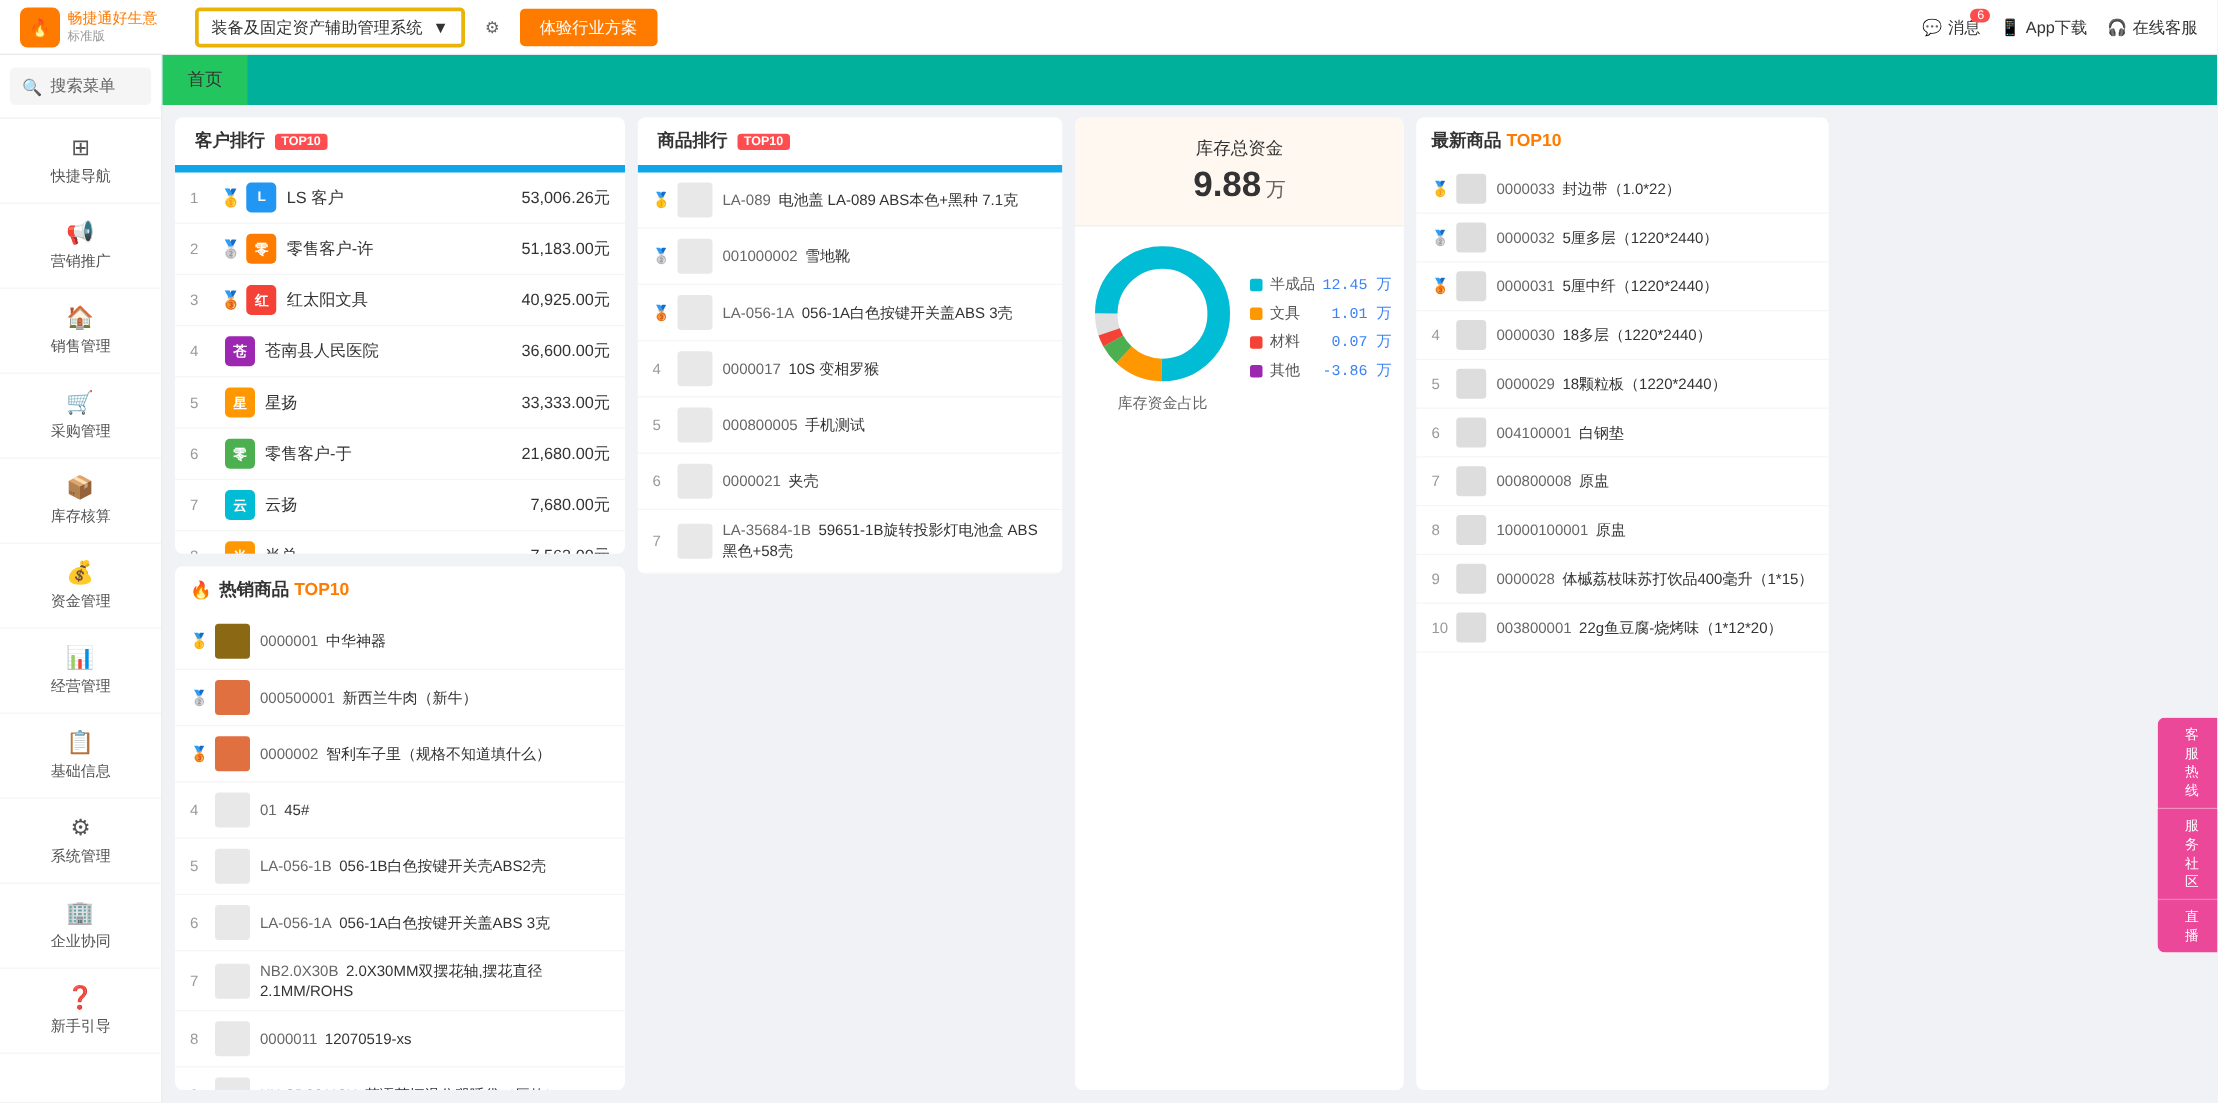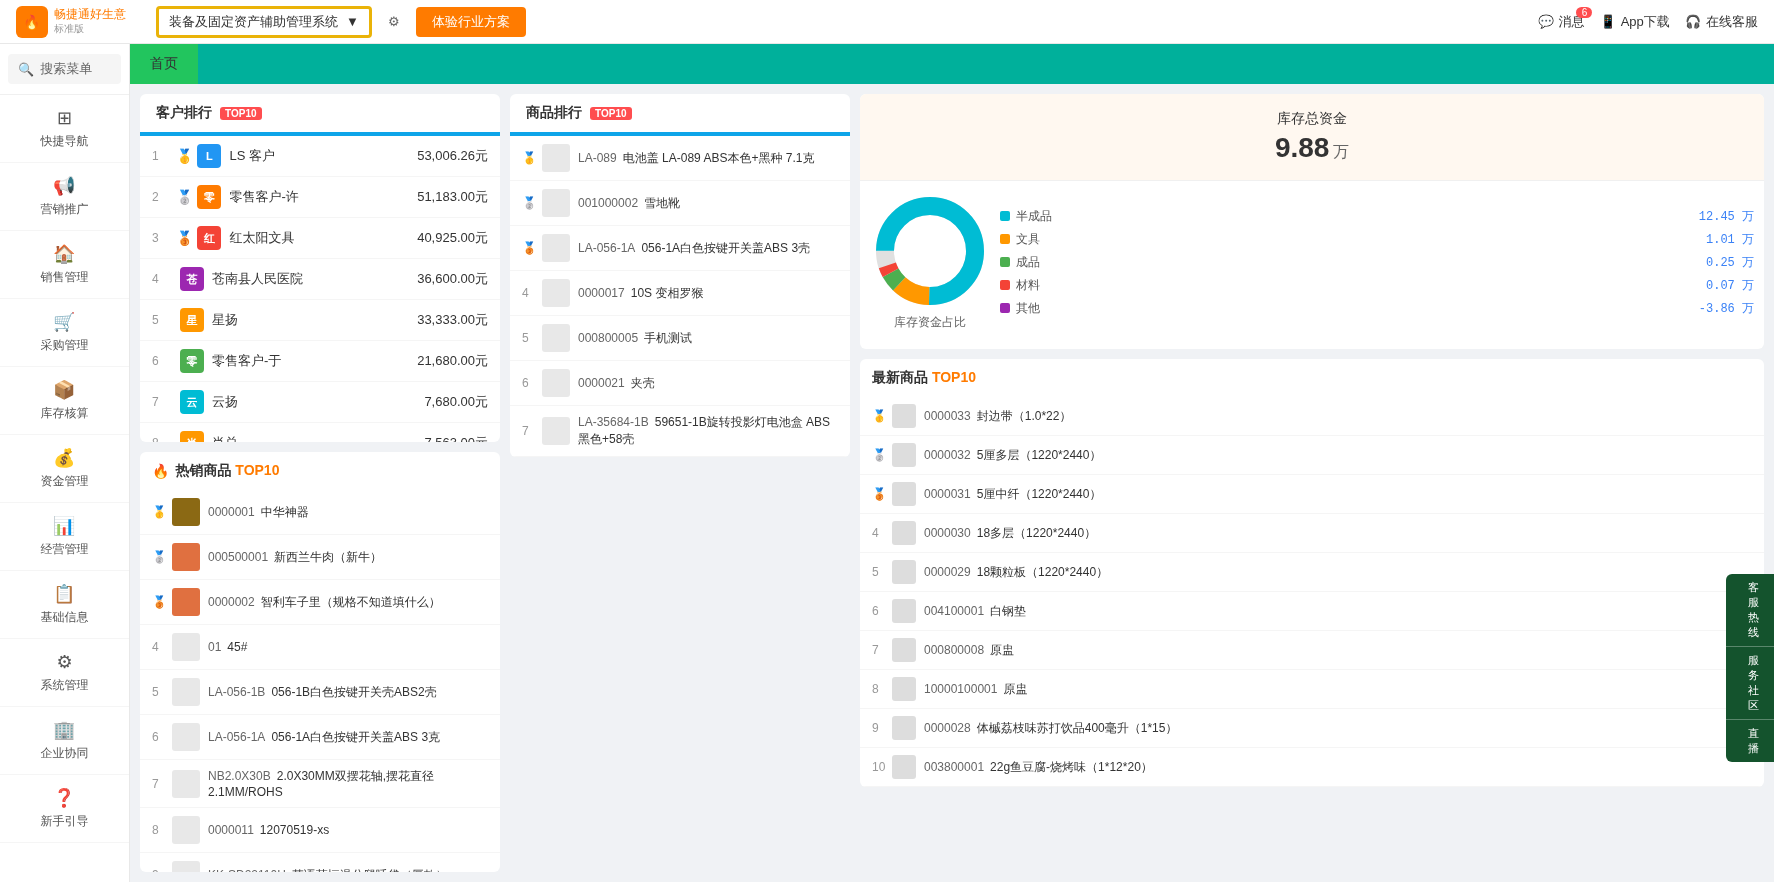--- a/index.html
+++ b/index.html
@@ -37,24 +37,24 @@
     .nav-tabs { background: #00b09b; display: flex; height: 40px; align-items: center; flex-shrink: 0; }
     .nav-tab { padding: 0 20px; height: 40px; display: flex; align-items: center; cursor: pointer; font-size: 14px; color: white; }
     .nav-tab.active { background: #22c55e; color: #333; }
 
     
     .page-content { flex: 1; overflow-y: auto; overflow-x: hidden; display: flex; gap: 0; }
     
     
     .left-panel { flex: 0 0 380px; overflow-y: auto; padding: 10px; display: flex; flex-direction: column; gap: 10px; }
     .middle-panel { flex: 0 0 340px; overflow-y: auto; padding: 10px 0 10px 0; display: flex; flex-direction: column; gap: 10px; }
-    .right-panel { flex: 1; overflow-y: auto; padding: 10px; display: flex; flex-direction: column; gap: 10px; }
+    .right-panel { flex: 1; overflow-y: auto; padding: 10px; display: flex; flex-direction: row; gap: 10px; }
 
     .card { background: #fff; border-radius: 6px; overflow: hidden; }
-    .card-header { padding: 10px 16px; font-size: 14px; font-weight: bold; color: #333; border-bottom: 4px solid #0ea5e9; display: flex; align-items: center; gap: 8px; }
+    .card-header { padding: 10px 16px; font-size: 14px; font-weight: bold; color: #333; border-bottom: 6px solid #0ea5e9; display: flex; align-items: center; gap: 8px; }
     .card-header .top-badge { background: #ff4d4f; color: white; font-size: 10px; padding: 1px 5px; border-radius: 3px; }
 
     
     .rank-table { width: 100%; }
     .rank-row { display: flex; align-items: center; padding: 8px 12px; border-bottom: 1px solid #f5f5f5; }
     .rank-num { width: 24px; font-size: 12px; color: #999; }
     .rank-medal { font-size: 14px; margin-right: 4px; }
     .rank-avatar { width: 24px; height: 24px; border-radius: 4px; display: flex; align-items: center; justify-content: center; color: white; font-size: 11px; font-weight: bold; margin-right: 8px; flex-shrink: 0; }
     .rank-name { flex: 1; font-size: 13px; color: #333; }
     .rank-amount { font-size: 13px; color: #333; font-weight: 500; }
@@ -88,21 +88,21 @@
 
     
     .new-product-row { display: flex; align-items: center; padding: 7px 12px; border-bottom: 1px solid #f5f5f5; }
     .np-rank { width: 20px; font-size: 12px; color: #999; }
     .np-img { width: 24px; height: 24px; background: #ddd; border-radius: 3px; margin-right: 8px; display: flex; align-items: center; justify-content: center; flex-shrink: 0; }
     .np-code { color: #666; font-size: 12px; margin-right: 6px; }
     .np-name { font-size: 12px; color: #333; }
 
     
     .float-service { position: fixed; right: 0; bottom: 120px; display: flex; flex-direction: column; }
-    .float-btn { width: 48px; padding: 6px 22px; background: #14532d; color: white; text-align: center; font-size: 11px; cursor: pointer; border-bottom: 1px solid rgba(255,255,255,0.3); }
+    .float-btn { width: 48px; padding: 6px 22px; background: #ec4899; color: white; text-align: center; font-size: 11px; cursor: pointer; border-bottom: 1px solid rgba(255,255,255,0.3); }
     .float-btn:first-child { border-radius: 6px 0 0 0; }
     .float-btn:last-child { border-radius: 0 0 0 6px; border-bottom: none; }
 
     
     ::-webkit-scrollbar { width: 4px; height: 4px; }
     ::-webkit-scrollbar-track { background: #f0f0f0; }
     ::-webkit-scrollbar-thumb { background: #ccc; border-radius: 2px; }
   </style>
 </head>
 <body>
@@ -399,25 +399,20 @@
                 <div class="legend-dot" style="background:#00bcd4"></div>
                 <span class="legend-name">半成品</span>
                 <span class="legend-value">12.45 万</span>
               </div>
               <div class="legend-item">
                 <div class="legend-dot" style="background:#ff9800"></div>
                 <span class="legend-name">文具</span>
                 <span class="legend-value">1.01 万</span>
               </div>
               <div class="legend-item">
-                <div class="legend-dot" style="background:#4caf50"></div>
-                <span class="legend-name">成品</span>
-                <span class="legend-value">0.25 万</span>
-              </div>
-              <div class="legend-item">
                 <div class="legend-dot" style="background:#f44336"></div>
                 <span class="legend-name">材料</span>
                 <span class="legend-value">0.07 万</span>
               </div>
               <div class="legend-item">
                 <div class="legend-dot" style="background:#9c27b0"></div>
                 <span class="legend-name">其他</span>
                 <span class="legend-value">-3.86 万</span>
               </div>
             </div>

